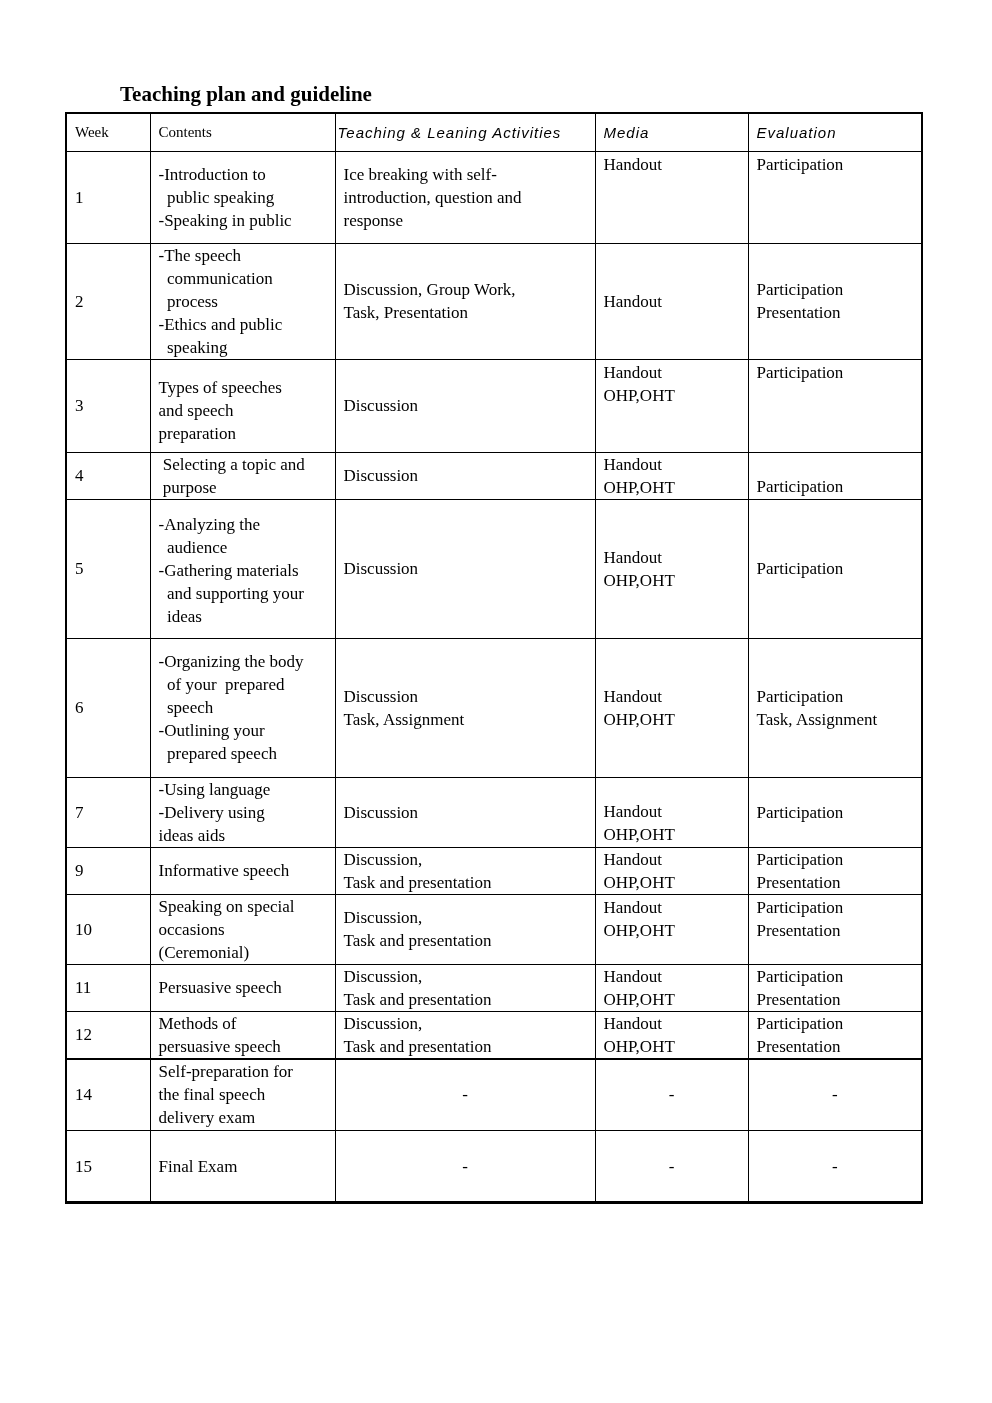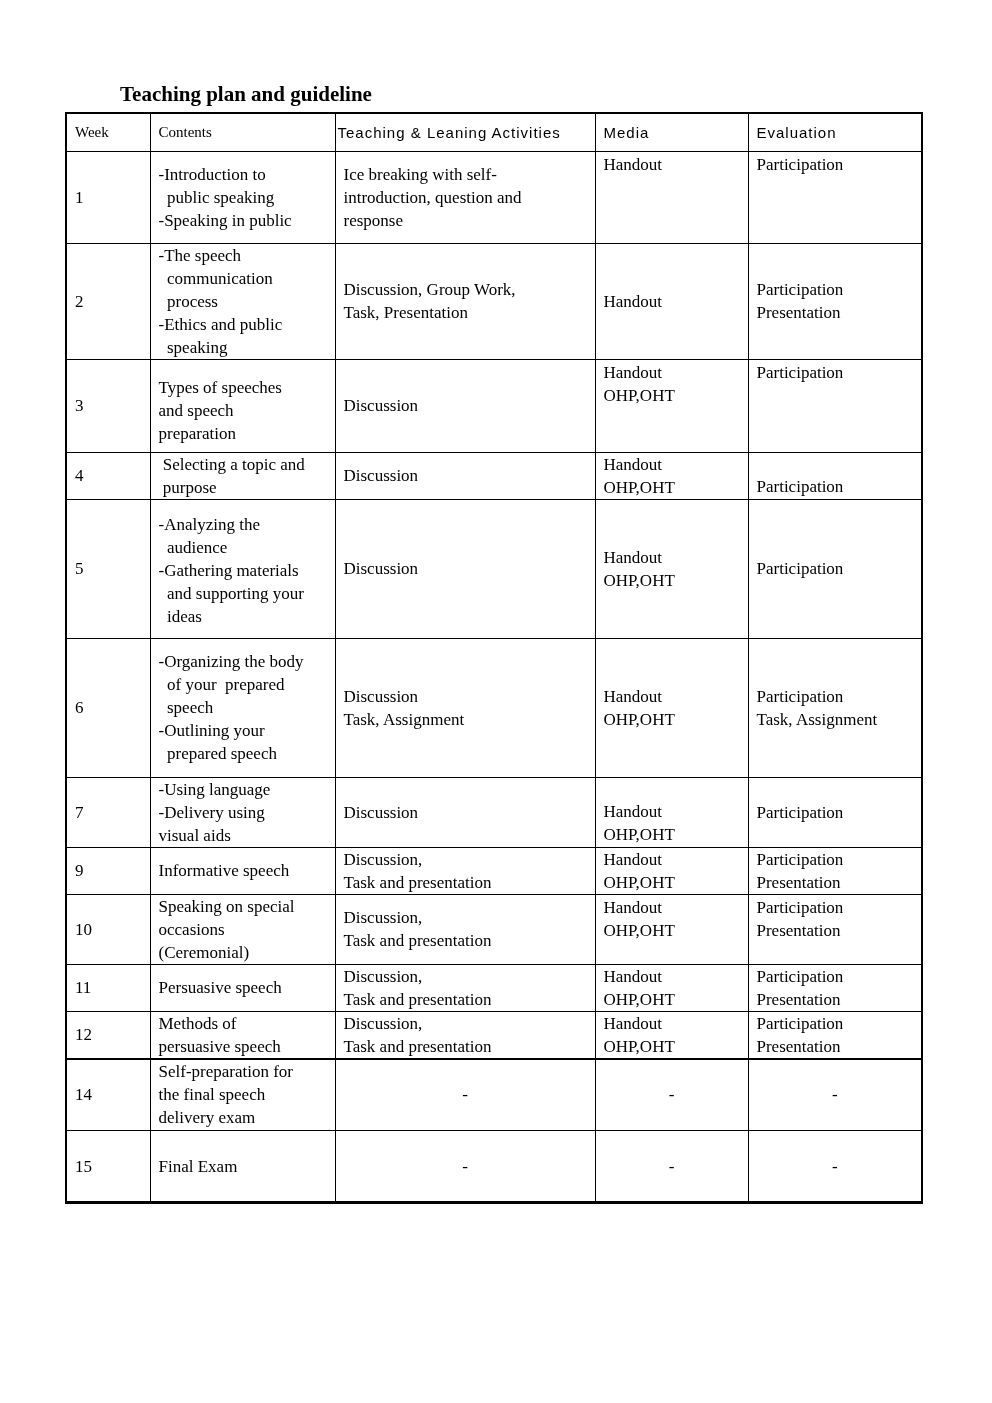--- a/index.html
+++ b/index.html
@@ -5,21 +5,21 @@
   html, body { margin:0; padding:0; background:#ffffff; }
   body { width:992px; height:1403px; position:relative; overflow:hidden;
          font-family:"Liberation Serif", serif; color:#000; }
   .title { position:absolute; left:120px; top:82px; font-size:21px; font-weight:bold; }
   table.plan { position:absolute; left:65px; top:112px; border-collapse:collapse;
                table-layout:fixed; border:2px solid #000; border-bottom:3px solid #000; }
   table.plan td, table.plan th { border:1.5px solid #000; padding:0 8px; font-size:17px;
                line-height:23px; vertical-align:middle; text-align:left; font-weight:normal; }
   table.plan th { font-size:15px; }
   th.h-week, th.h-contents { font-family:Liberation Serif, serif; text-align:center; font-weight:bold; }
-  th.h-sans { font-family:"Liberation Sans", sans-serif; font-size:14px; letter-spacing:1px; text-align:center; }
+  th.h-sans { font-family:"Liberation Sans", sans-serif; font-size:14px; letter-spacing:1px; text-align:center;font-style:italic; }
   th.h-top { vertical-align:top; padding-top:2px; }
   td.week { text-align:center; font-size:15px; }
   .line { display:block; white-space:pre; }
   tr.thick-top td { border-top:2.5px solid #000; }
 </style>
 </head>
 <body>
 
 <div class="title">Teaching plan and guideline</div>
 
@@ -156,21 +156,21 @@
         <td>
           <span class="line">Participation</span>
           <span class="line">Task, Assignment</span>
         </td>
       </tr>
       <tr style="height: 70px;">
         <td class="week">7</td>
         <td>
           <span class="line">-Using language</span>
           <span class="line">-Delivery using</span>
-          <span class="line">visual aids</span>
+          <span class="line">ideas aids</span>
         </td>
         <td>
           <span class="line">Discussion</span>
         </td>
         <td style="vertical-align: bottom; padding-bottom: 1px;">
           <span class="line">Handout</span>
           <span class="line">OHP,OHT</span>
         </td>
         <td>
           <span class="line">Participation</span>

